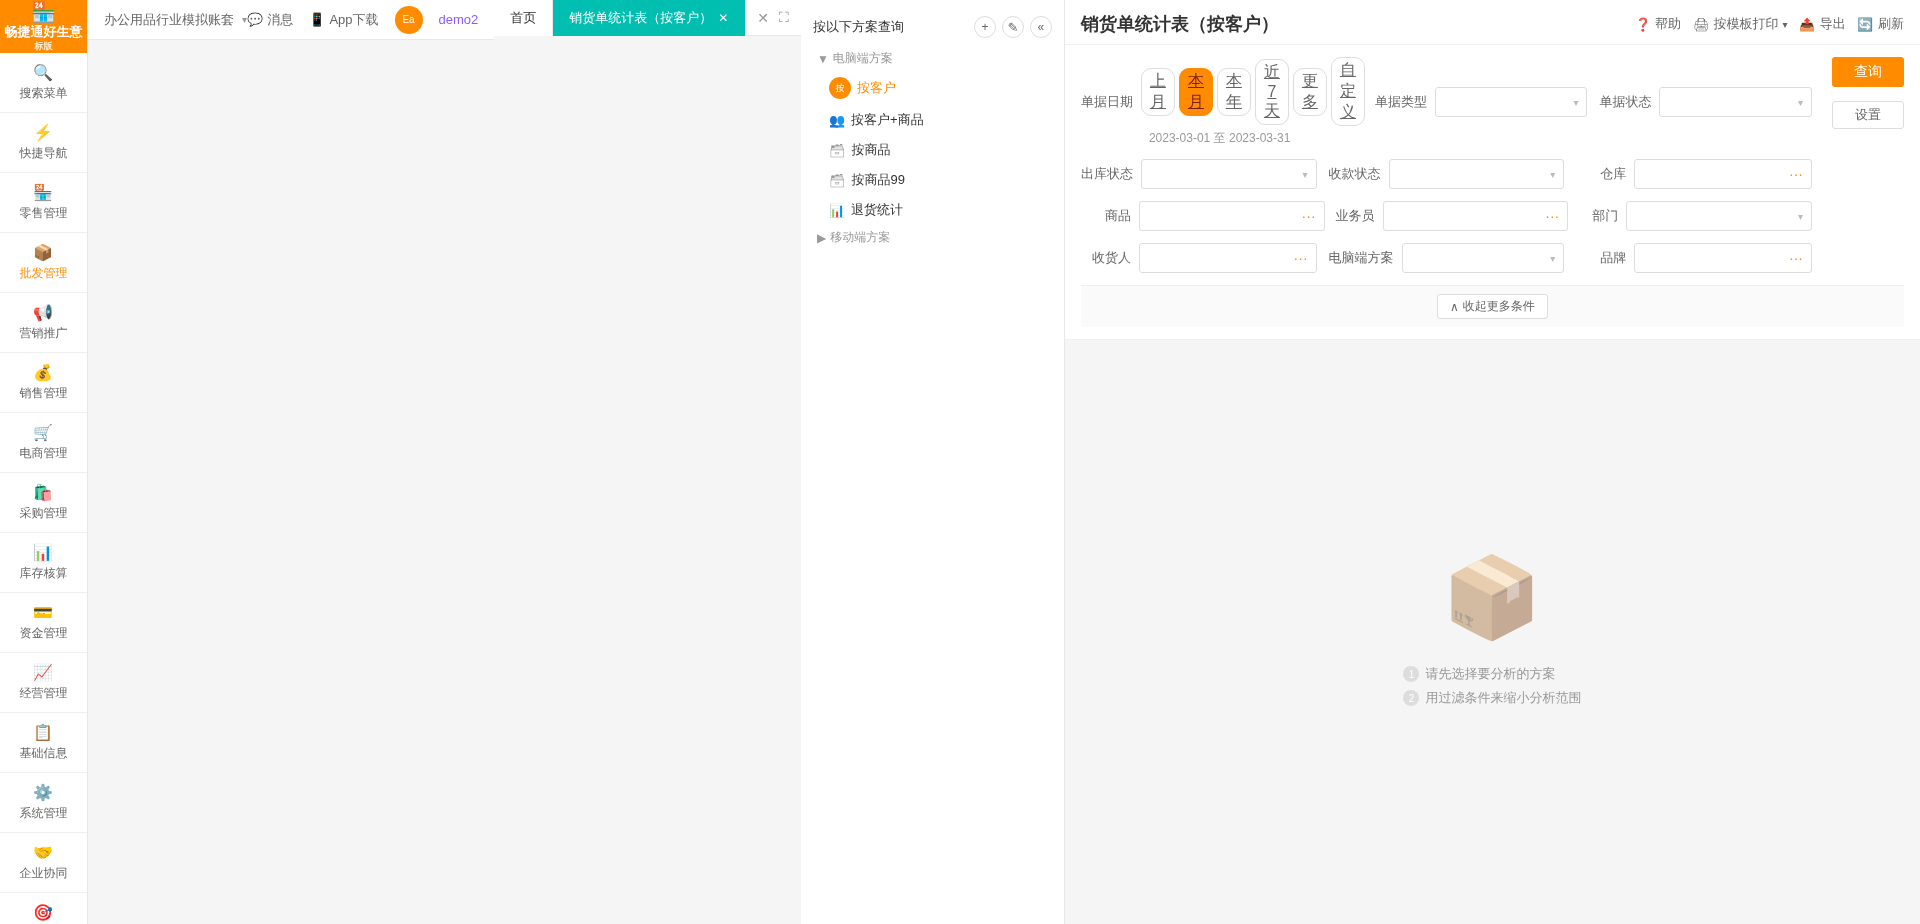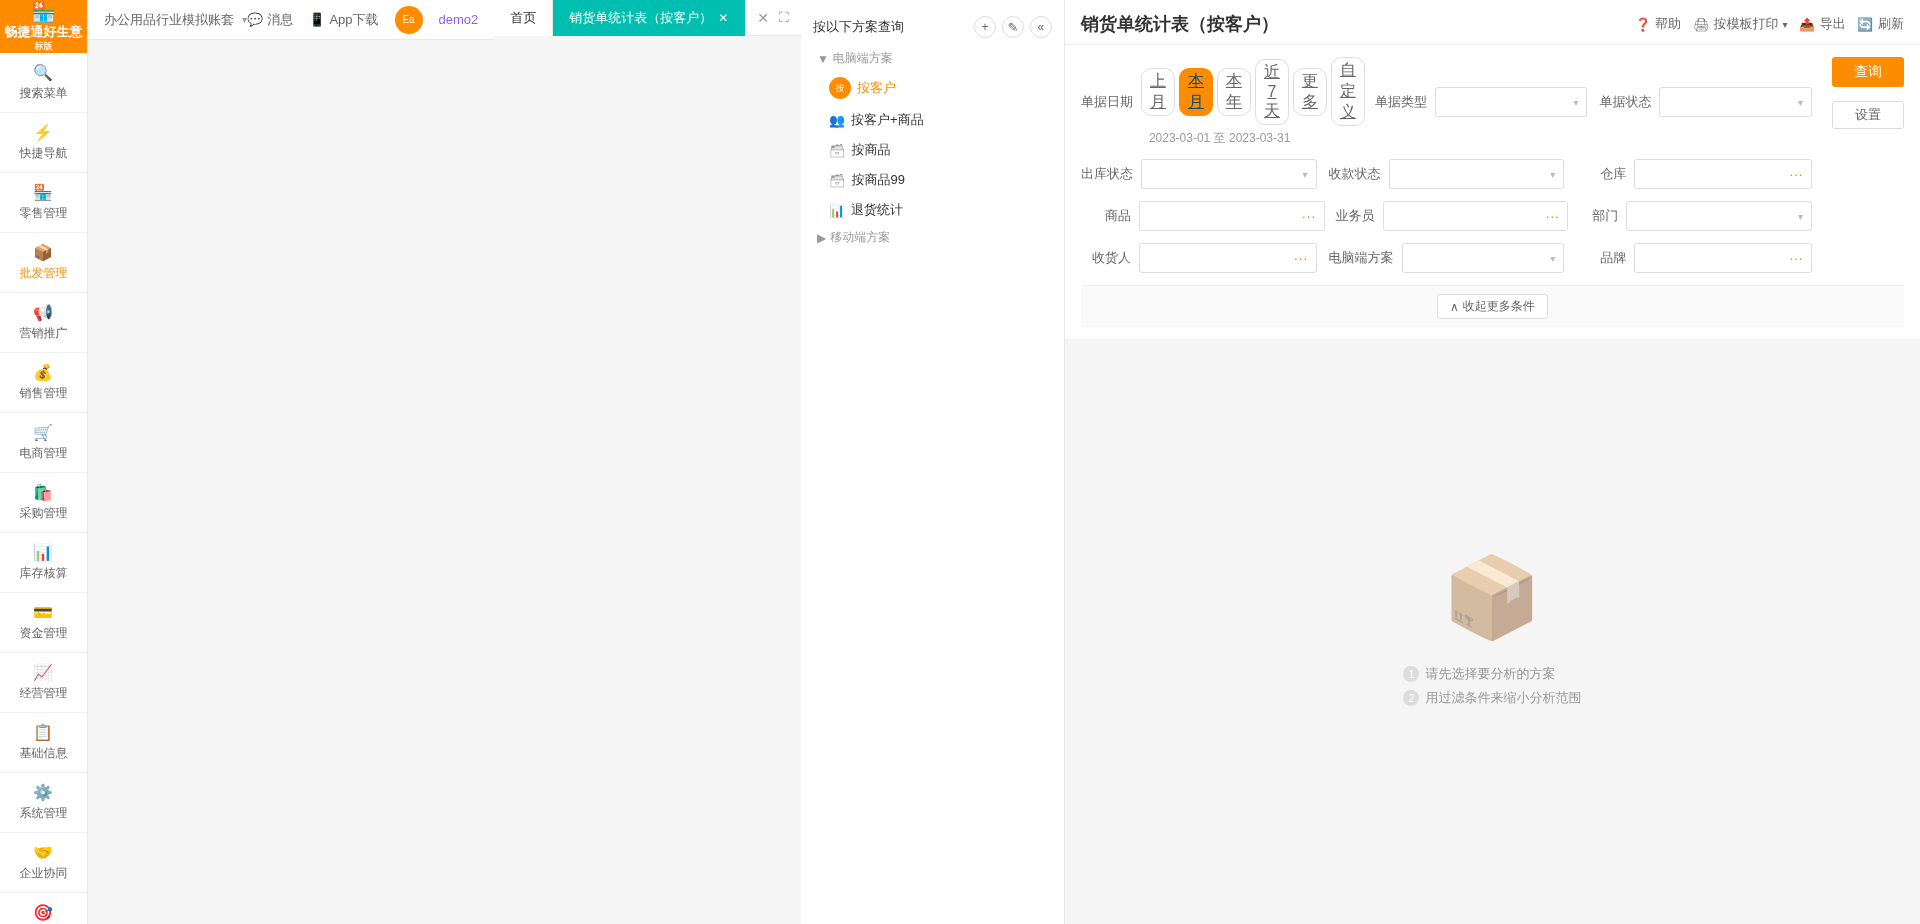--- a/index.html
+++ b/index.html
@@ -50,21 +50,21 @@
     .right-panel { flex: 1; overflow-y: auto; padding: 0; display: flex; flex-direction: column; }
     .page-header { padding: 12px 16px 8px; display: flex; align-items: center; justify-content: space-between; background: #fff; border-bottom: 1px solid #f0f0f0; }
     .page-title { font-size: 18px; font-weight: bold; color: #333; }
     .page-actions { display: flex; gap: 12px; align-items: center; font-size: 13px; color: #666; }
     .page-actions .action-btn { display: flex; align-items: center; gap: 4px; cursor: pointer; color: #666; }
 
     
     .filter-area { background: #fff; padding: 12px 16px; border-bottom: 1px solid #f0f0f0; }
     .date-shortcuts { display: flex; gap: 4px; align-items: center; }
     .date-btn { padding: 2px 8px; border: 1px solid #ddd; border-radius: 10px; font-size: 16px; cursor: pointer; color: #666; background: #fff; text-decoration: underline; }
-    .date-btn.active { background: #ff8c00; color: #0c4a6e; border-color: #ff8c00; }
+    .date-btn.active { background: #ff8c00; color: #7f1d1d; border-color: #ff8c00; }
     .date-range-text { font-size: 12px; color: #999; margin-left: 8px; }
     .select-box { height: 30px; border: 1px solid #ddd; border-radius: 3px; padding: 0 8px; display: flex; align-items: center; justify-content: space-between; cursor: pointer; background: #fff; width: 100%; font-size: 13px; color: #999; }
     .select-box .select-arrow { color: #bbb; font-size: 10px; }
 
     
     .query-btn { background: #ff8c00; color: #fff; border: none; padding: 6px 20px; border-radius: 3px; font-size: 14px; cursor: pointer; display: block; width: 100%; margin-bottom: 8px; }
     .setting-btn { background: #fff; color: #666; border: 1px solid #ddd; padding: 4px 20px; border-radius: 3px; font-size: 13px; cursor: pointer; display: block; width: 100%; }
     .btn-group { display: flex; flex-direction: column; gap: 6px; padding: 0 0 0 8px; }
 
     

